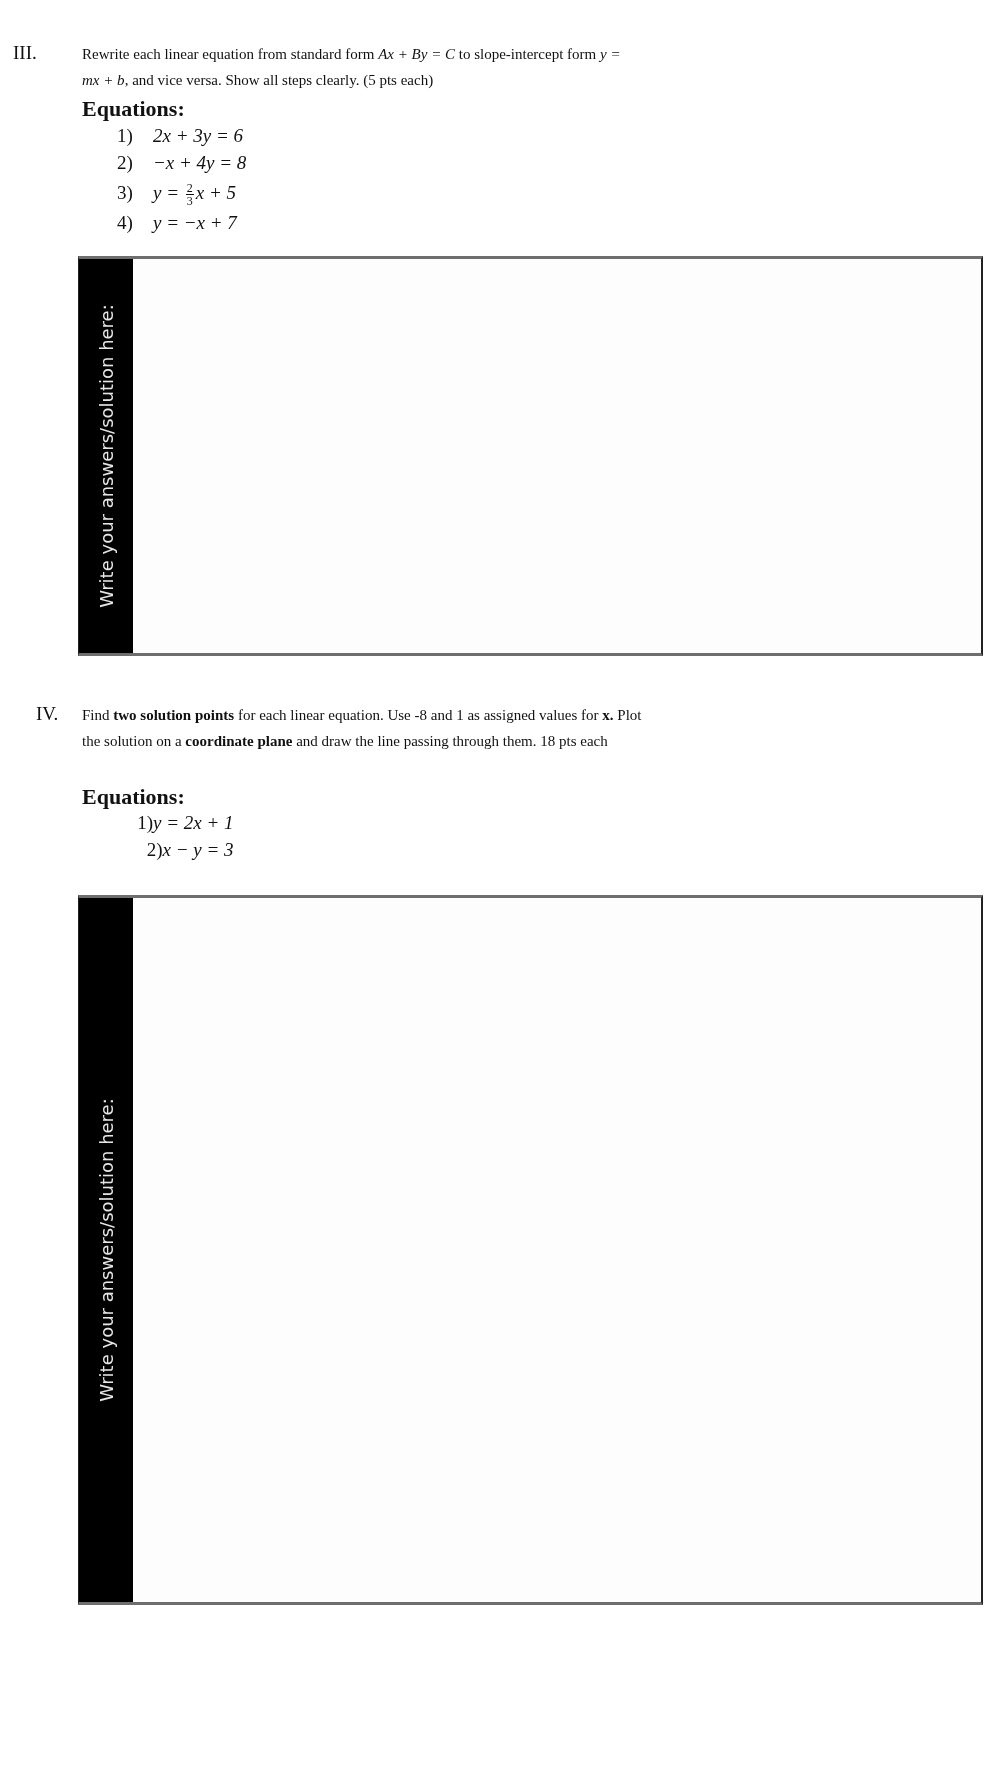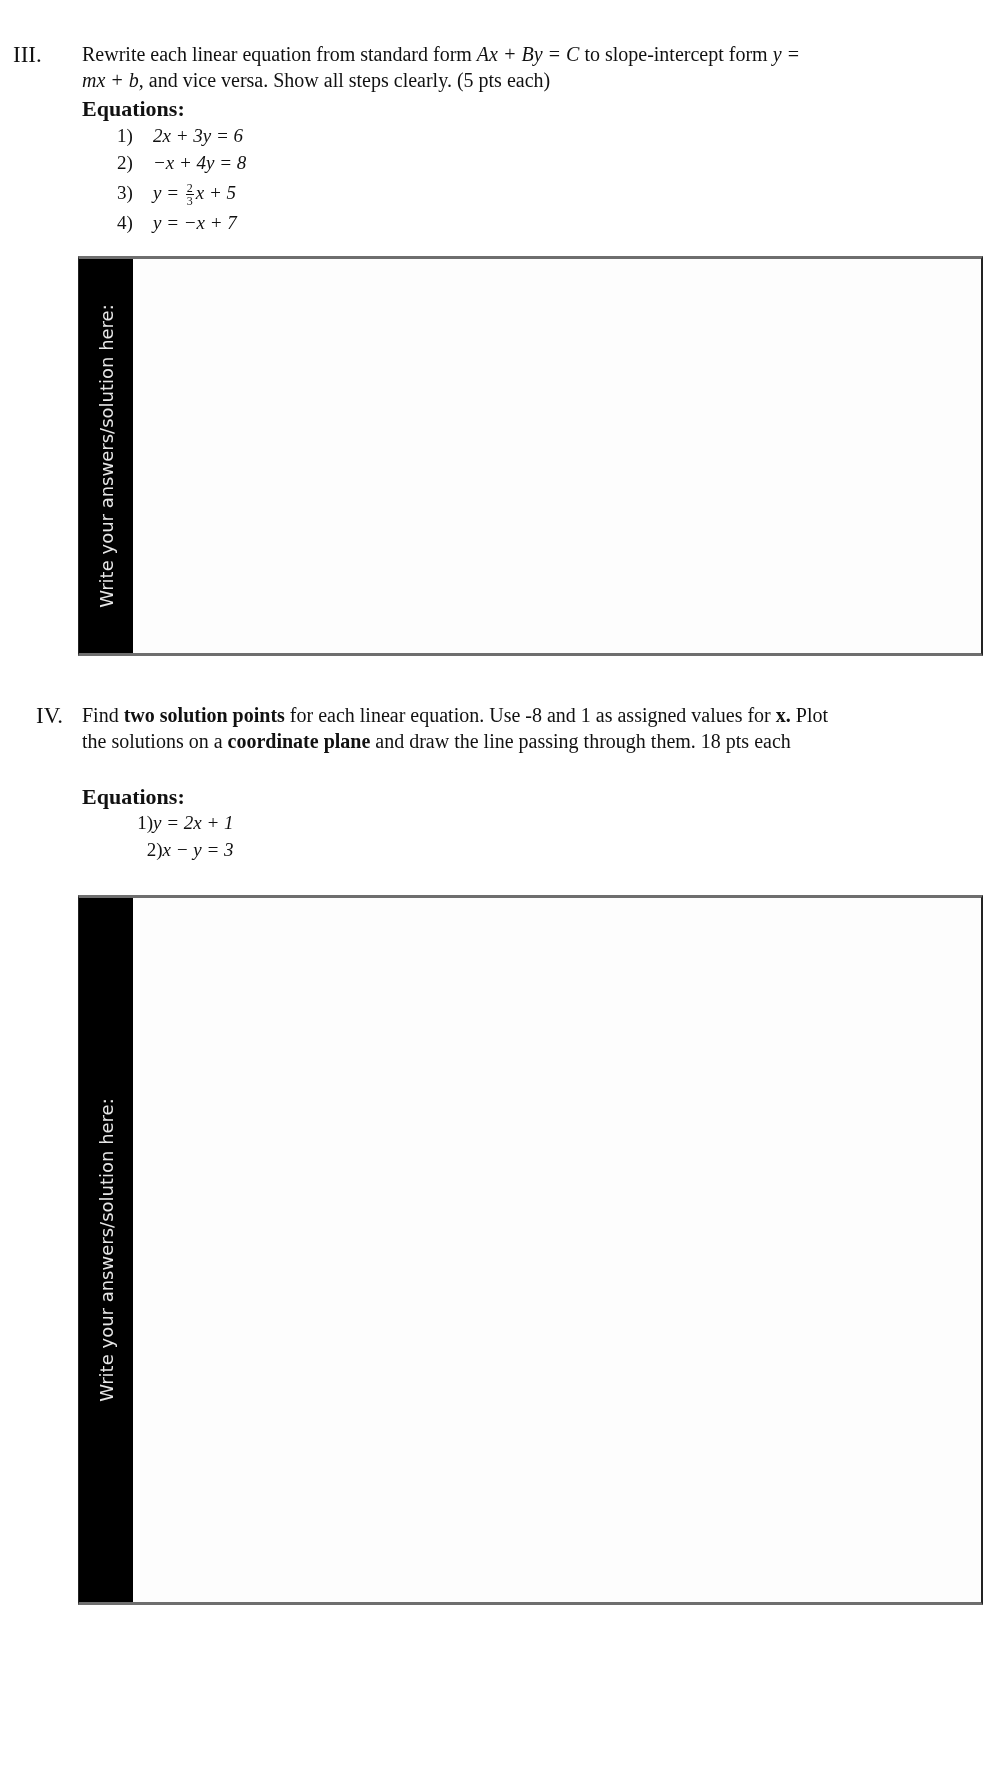--- a/index.html
+++ b/index.html
@@ -1,18 +1,18 @@
 <!DOCTYPE html>
 <html><head>
 <meta charset="utf-8">
 <style>
   html, body { margin: 0; padding: 0; background: #ffffff; }
   body { width: 1004px; height: 1767px; position: relative; font-family: "Liberation Serif", "DejaVu Serif", serif; color: #111; }
-  .section-num { position: absolute; left: 13px; font-size: 23px; }
-  .para { position: absolute; left: 82px; width: 910px; font-size: 20px; line-height: 26px; }
+  .section-num { position: absolute; left: 13px; font-size: 19px; }
+  .para { position: absolute; left: 82px; width: 910px; font-size: 15px; line-height: 26px; }
   .para i, .eq i { font-style: italic; }
   .heading { position: absolute; left: 82px; font-size: 22px; font-weight: bold; }
   .eq-list { position: absolute; left: 117px; font-size: 19px; }
   .eq { height: 27px; line-height: 27px; white-space: nowrap; }
   .eq .num { display: inline-block; width: 36px; }
   .frac { display: inline-block; vertical-align: middle; text-align: center; font-size: 12px; line-height: 12px; margin: 0 2px; }
   .frac span { display: block; }
   .frac .top { border-bottom: 1px solid #111; padding: 0 1px; }
   .answer-box { position: absolute; left: 78px; width: 905px; border-top: 3px solid #6e6e6e; border-bottom: 3px solid #6e6e6e; border-right: 2px solid #222; border-left: 1px solid #222; background: #fdfdfd; box-sizing: border-box; }
   .answer-band { position: absolute; left: 0; top: 0; bottom: 0; width: 54px; background: #000; }
@@ -38,21 +38,21 @@
 <div class="answer-box" style="top:256px;height:400px;">
   <div class="answer-band">
     <div class="answer-label">Write your answers/solution here:</div>
   </div>
   <div class="answer-area"></div>
 </div>
 
 <div class="section-num" style="top:703px;margin-left:23px;">IV.</div>
 <div class="para" style="top:702px;">
   <span>Find </span><b>two solution points</b><span> for each linear equation. Use -8 and 1 as assigned values for </span><b>x.</b><span> Plot</span><br>
-  <span>the solutions on a </span><b>coordinate plane</b><span> and draw the line passing through them. 18 pts each</span>
+  <span>the solution on a </span><b>coordinate plane</b><span> and draw the line passing through them. 18 pts each</span>
 </div>
 <div class="heading" style="top:784px;">Equations:</div>
 <div class="eq-list" style="top:809px;text-align:right;">
   <div class="eq"><span class="num">1)</span><i>y = 2x + 1</i></div>
   <div class="eq"><span class="num">2)</span><i>x − y = 3</i></div>
 </div>
 
 <div class="answer-box" style="top:895px;height:710px;">
   <div class="answer-band">
     <div class="answer-label">Write your answers/solution here:</div>

